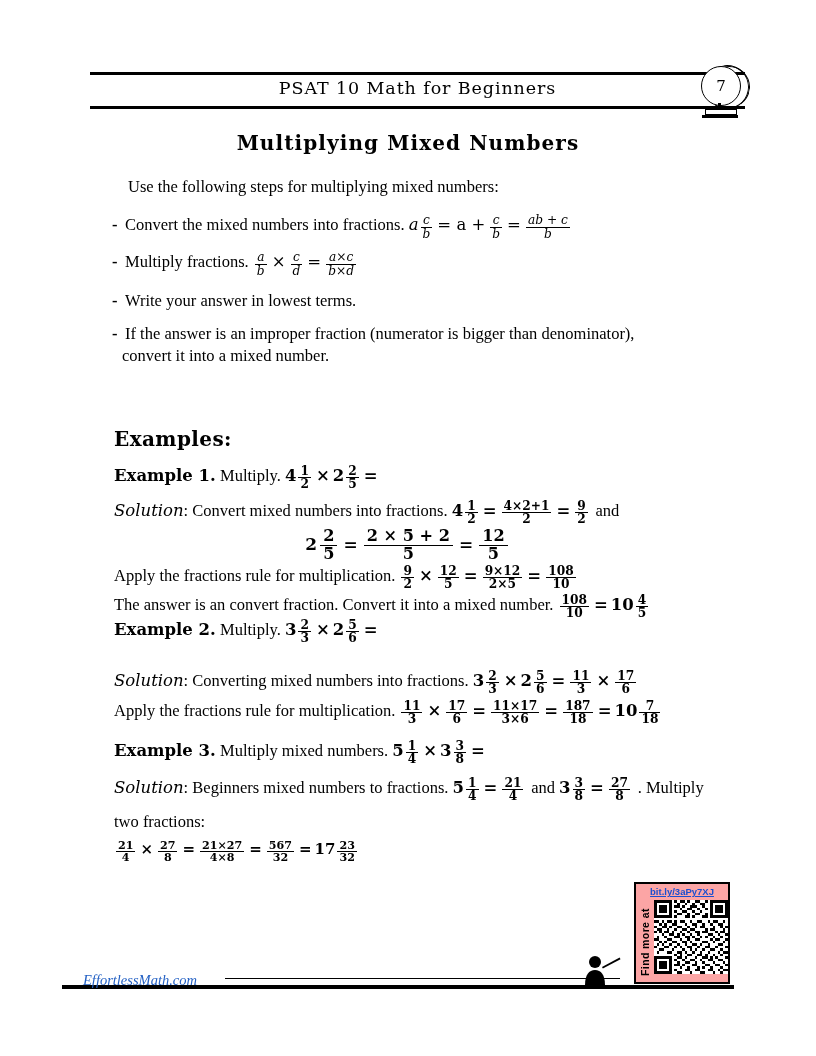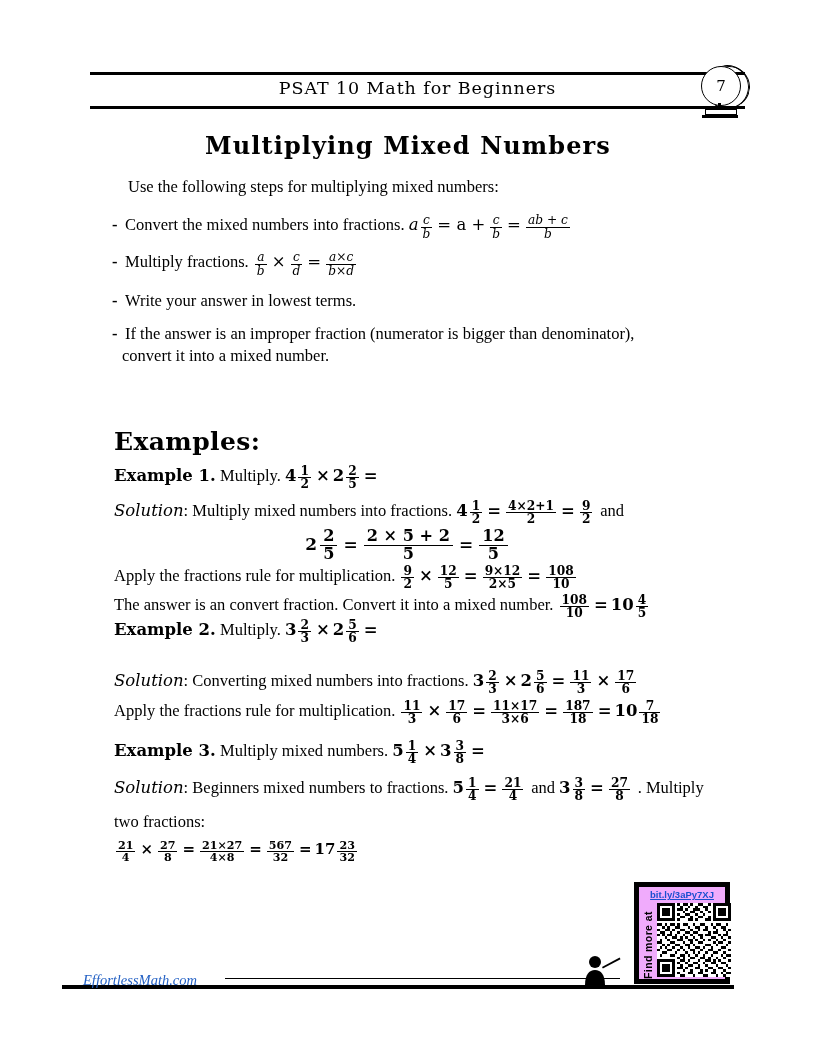--- a/index.html
+++ b/index.html
@@ -123,21 +123,21 @@
     background: #000;
   }
 
   
   #section-title {
     position: absolute;
     left: 0;
     top: 131px;
     width: 816px;
     text-align: center;
-    font-size: 24px;
+    font-size: 20px;
     font-weight: bold;
     letter-spacing: 1.1px;
     font-family: "DejaVu Serif", "Liberation Serif", serif;
   }
 
   
   #intro-line {
     position: absolute;
     left: 128px;
     top: 177px;
@@ -214,21 +214,21 @@
     display: inline-block;
     white-space: nowrap;
   }
   .op { padding: 0 3px; font-style: normal; }
 
   
   #examples-heading {
     position: absolute;
     left: 114px;
     top: 427px;
-    font-size: 25px;
+    font-size: 20px;
     font-weight: bold;
     font-family: "DejaVu Serif", "Liberation Serif", serif;
     letter-spacing: 0.4px;
   }
   .ex-line {
     position: absolute;
     left: 114px;
     font-size: 16.5px;
     width: 640px;
     white-space: nowrap;
@@ -268,22 +268,22 @@
     white-space: nowrap;
   }
 
   
   #qr-box {
     position: absolute;
     left: 634px;
     top: 882px;
     width: 96px;
     height: 102px;
-    border: 5px solid #000000;
-    background: #f0abfc;
+    border: 2px solid #000000;
+    background: #fca5a5;
     box-sizing: border-box;
   }
   #qr-link {
     position: absolute;
     left: 0;
     top: 2px;
     width: 100%;
     text-align: center;
     font-size: 9.5px;
     color: #1a4fd0;
@@ -401,21 +401,21 @@
 <div class="ex-line" id="ex1-statement">
   <span class="ex-label">Example 1.</span>
   <span>Multiply.</span>
   <span class="mathup">
     <span class="mixed"><span>4</span><span class="frac"><span class="num">1</span><span class="den">2</span></span></span><span class="op">×</span><span class="mixed"><span>2</span><span class="frac"><span class="num">2</span><span class="den">5</span></span></span><span class="op">=</span>
   </span>
 </div>
 
 <div class="ex-line" id="ex1-sol-1">
   <span class="sol-label">Solution</span><span>:</span>
-  <span>Multiply mixed numbers into fractions.</span>
+  <span>Convert mixed numbers into fractions.</span>
   <span class="mathup">
     <span class="mixed"><span>4</span><span class="frac"><span class="num">1</span><span class="den">2</span></span></span><span class="op">=</span><span class="frac"><span class="num">4×2+1</span><span class="den">2</span></span><span class="op">=</span><span class="frac"><span class="num">9</span><span class="den">2</span></span>
   </span>
   <span>and</span>
 </div>
 
 <div id="ex1-display">
   <span class="mathup">
     <span class="mixed"><span>2</span><span class="fracbig"><span class="num">2</span><span class="den">5</span></span></span><span class="op">=</span><span class="fracbig"><span class="num">2 × 5 + 2</span><span class="den">5</span></span><span class="op">=</span><span class="fracbig"><span class="num">12</span><span class="den">5</span></span>
   </span>

